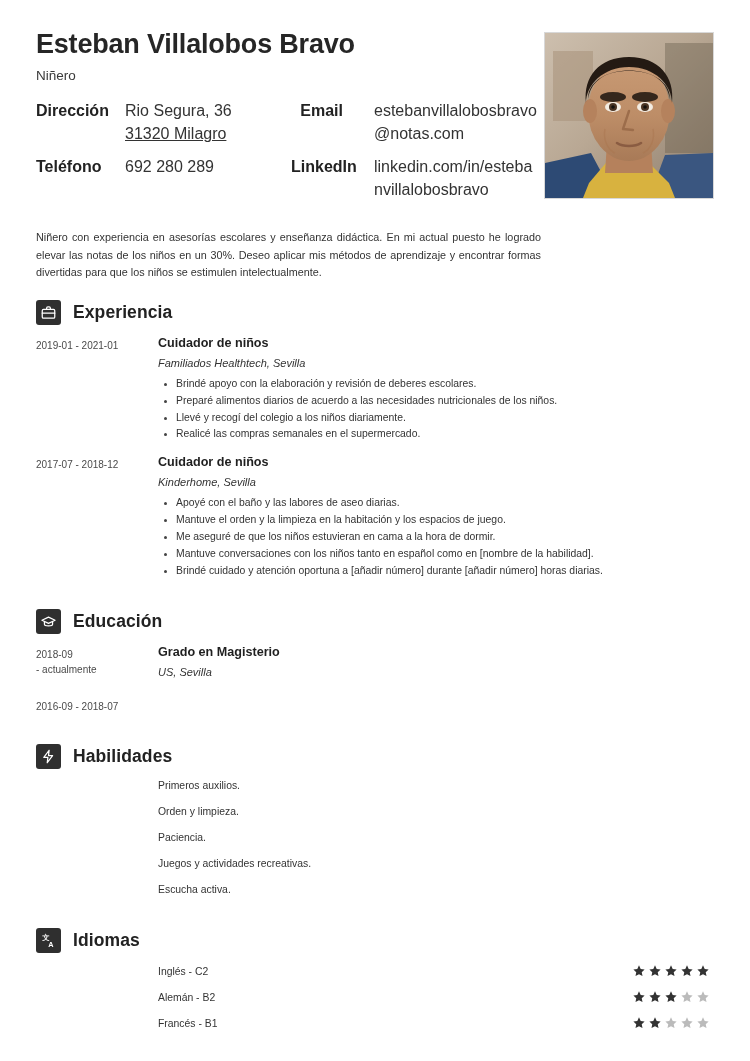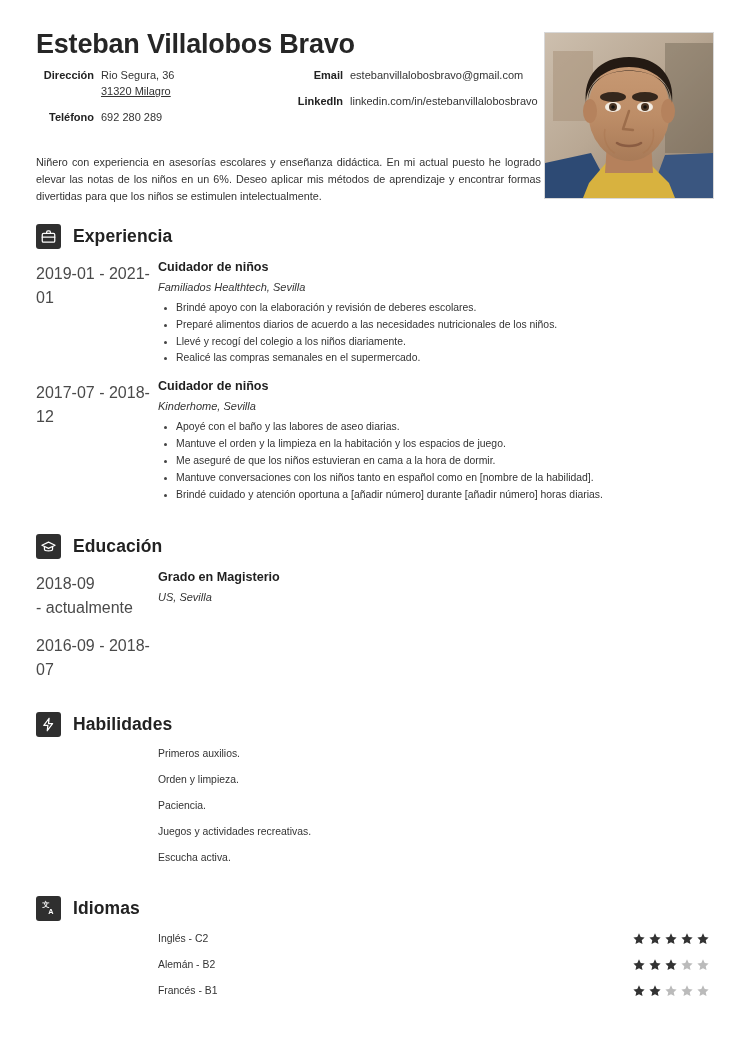--- a/index.html
+++ b/index.html
@@ -48,22 +48,23 @@
     width: 505px;
   }
   .contact-col {
     display: block;
   }
   .contact-col.left { width: 255px; }
   .contact-col.right { width: 250px; }
   .contact-row {
     display: flex;
     margin-bottom: 10px;
-    font-size: 11px;
+    font-size: 16px;
     line-height: 1.45;
+    gap: 24px;
   }
   .contact-label {
     font-weight: bold;
     color: #222222;
     text-align: right;
     padding-right: 7px;
     white-space: nowrap;
     flex: 0 0 auto;
   }
   .contact-col.left .contact-label { width: 58px; }
@@ -126,21 +127,21 @@
     letter-spacing: 0.1px;
   }
 
   .entry {
     display: flex;
     margin-bottom: 12px;
   }
   .entry-dates {
     flex: 0 0 120px;
     width: 120px;
-    font-size: 16px;
+    font-size: 10px;
     color: #4a4a4a;
     line-height: 1.5;
     padding-top: 2px;
   }
   .entry-dates .dash-sep { white-space: pre; }
   .entry-body {
     flex: 1 1 auto;
     padding-left: 2px;
   }
   .entry-role {
@@ -218,39 +219,40 @@
   .star { display: block; }
 </style>
 </head>
 <body>
 
 <div class="page">
 
   <div class="header">
     <div class="header-left">
       <div class="full-name">Esteban Villalobos Bravo</div>
+      <div class="job-title">Niñero</div>
 
       <div class="contact-grid">
         <div class="contact-col left">
           <div class="contact-row">
             <span class="contact-label">Dirección</span>
             <span class="contact-value">
               <span>Rio Segura, 36</span>
               <span class="line2">31320 Milagro</span>
             </span>
           </div>
           <div class="contact-row">
             <span class="contact-label">Teléfono</span>
             <span class="contact-value">692 280 289</span>
           </div>
         </div>
         <div class="contact-col right">
           <div class="contact-row">
             <span class="contact-label">Email</span>
-            <span class="contact-value">estebanvillalobosbravo@gmail.com</span>
+            <span class="contact-value">estebanvillalobosbravo@notas.com</span>
           </div>
           <div class="contact-row">
             <span class="contact-label">LinkedIn</span>
             <span class="contact-value">linkedin.com/in/estebanvillalobosbravo</span>
           </div>
         </div>
       </div>
     </div>
 
     <div class="photo-wrap">
@@ -292,21 +294,21 @@
         <circle cx="68" cy="74" r="1.8" fill="#14100c"></circle>
         <circle cx="100" cy="74" r="1.8" fill="#14100c"></circle>
         <path d="M84 78 L78 96 L88 97" fill="none" stroke="#9c6d4b" stroke-width="2.4" stroke-linecap="round" stroke-linejoin="round"></path>
         <path d="M72 110 C78 114 90 114 96 110" fill="none" stroke="#8a5c42" stroke-width="2.6" stroke-linecap="round"></path>
         <path d="M60 96 C58 106 62 116 70 120" fill="none" stroke="#a9764f" stroke-width="1.4" opacity="0.5"></path>
         <path d="M108 96 C110 106 106 116 98 120" fill="none" stroke="#a9764f" stroke-width="1.4" opacity="0.5"></path>
       </svg>
     </div>
   </div>
 
-  <div class="summary">Niñero con experiencia en asesorías escolares y enseñanza didáctica. En mi actual puesto he logrado elevar las notas de los niños en un 6%. Deseo aplicar mis métodos de aprendizaje y encontrar formas divertidas para que los niños se estimulen intelectualmente.</div>
+  <div class="summary">Niñero con experiencia en asesorías escolares y enseñanza didáctica. En mi actual puesto he logrado elevar las notas de los niños en un 30%. Deseo aplicar mis métodos de aprendizaje y encontrar formas divertidas para que los niños se estimulen intelectualmente.</div>
 
   <div class="section">
     <div class="section-head">
       <span class="section-icon">
         <svg width="15" height="15" viewBox="0 0 24 24" fill="none" stroke="#ffffff" stroke-width="2" stroke-linecap="round" stroke-linejoin="round">
           <rect x="2" y="7" width="20" height="14" rx="2"></rect>
           <path d="M9 7V5a2 2 0 0 1 2-2h2a2 2 0 0 1 2 2v2"></path>
           <path d="M2 13h20"></path>
         </svg>
       </span>

